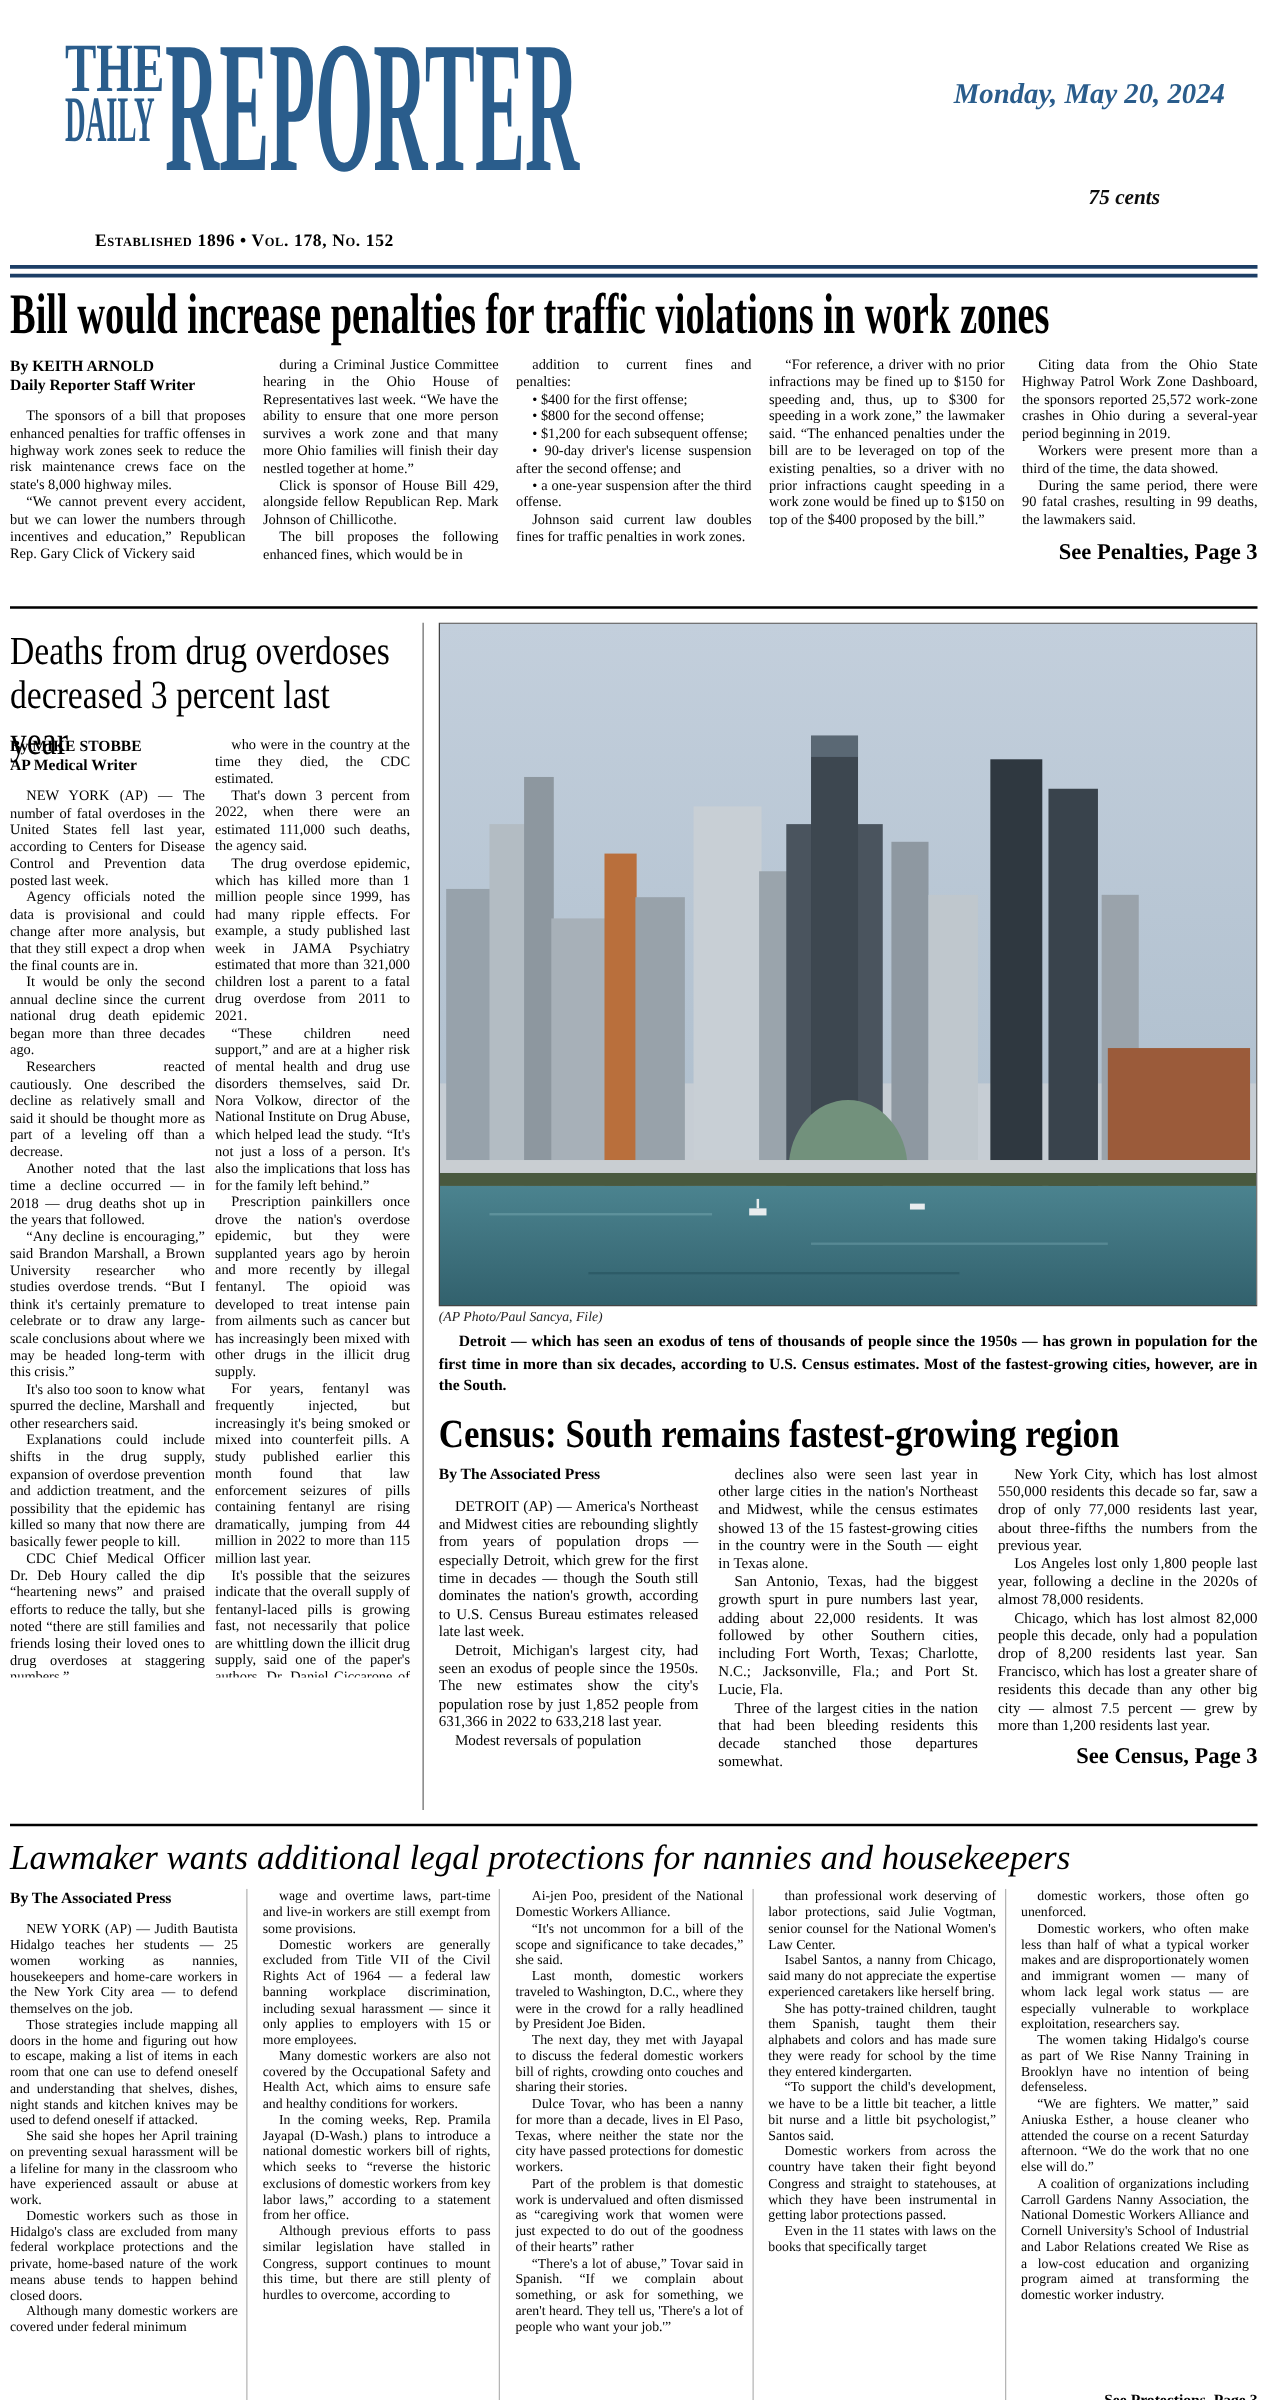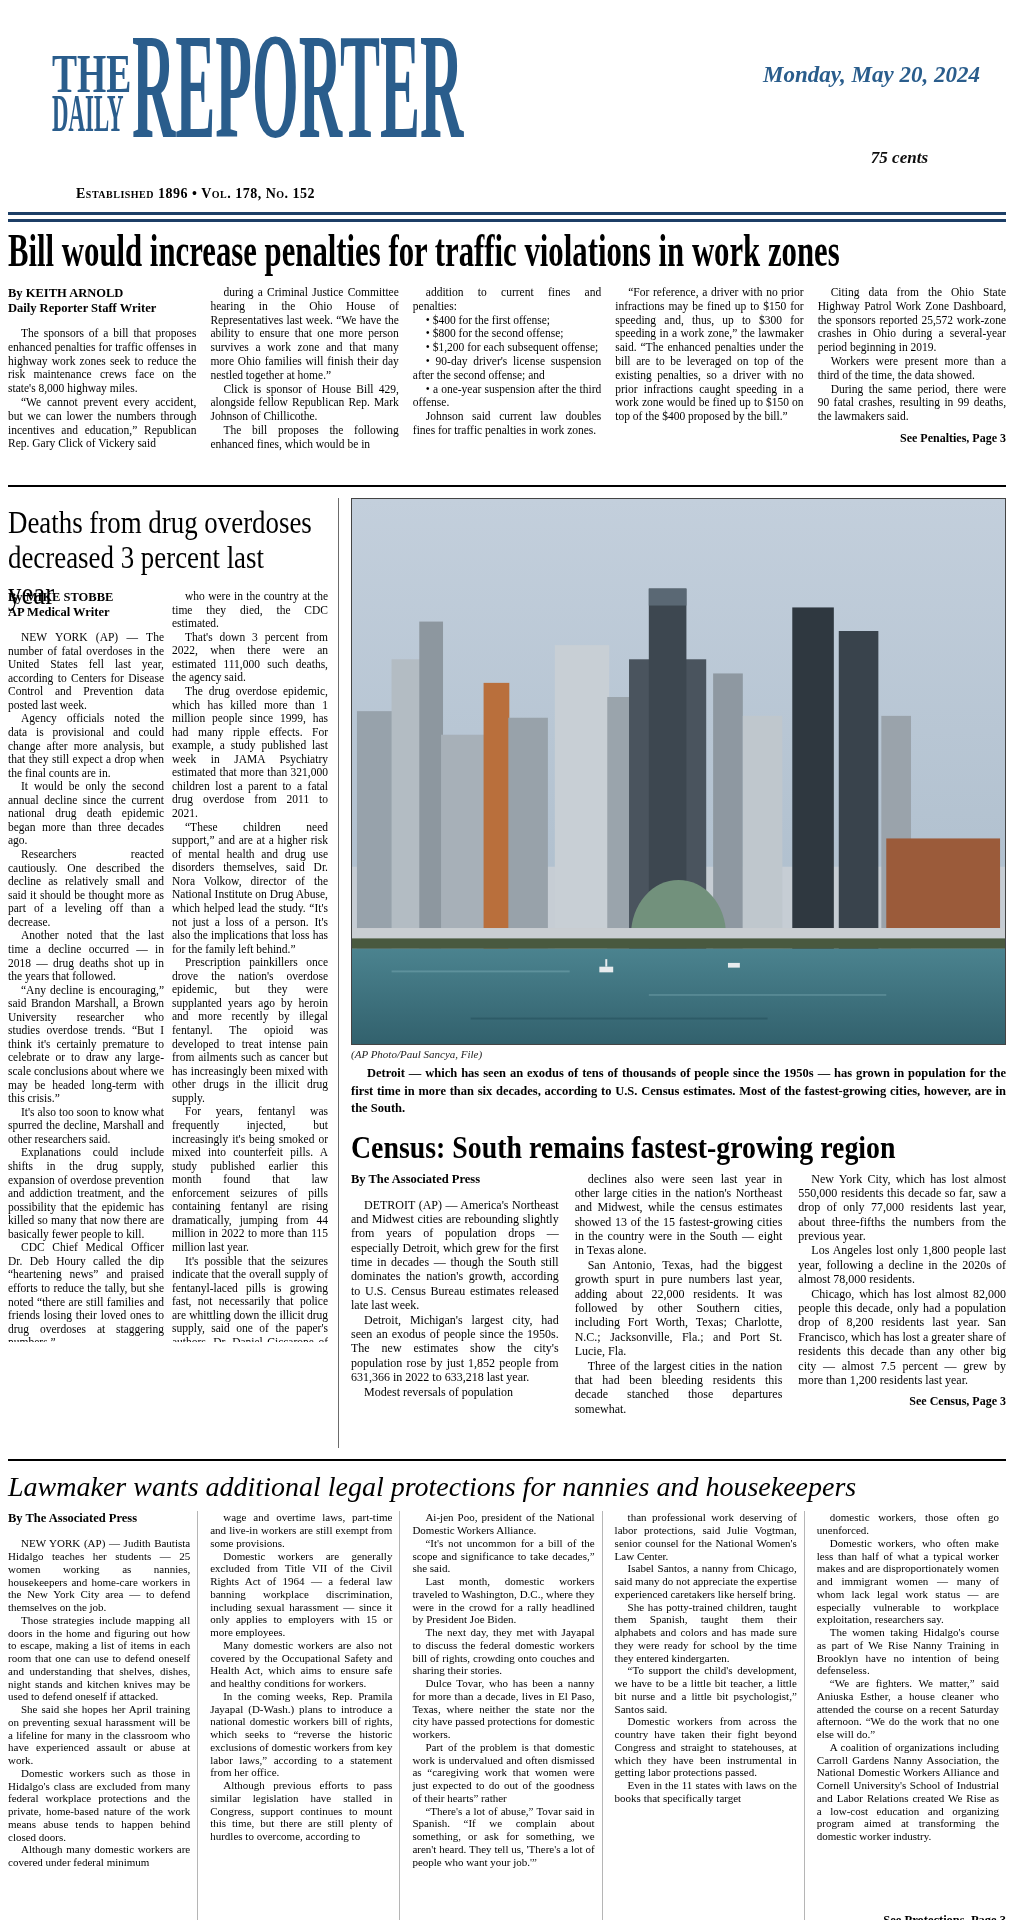--- a/index.html
+++ b/index.html
@@ -2,40 +2,40 @@
 <html><head>
 <meta charset="utf-8">
 <style>
   html,body{margin:0;padding:0;background:#ffffff;}
   .page{width:1014px;height:1920px;background:#fff;color:#000;
         font-family:"Liberation Serif", serif;position:relative;overflow:hidden;}
 
   
   .masthead{height:212px;position:relative;}
   .logo{position:absolute;left:52px;top:28px;display:flex;align-items:flex-end;}
-  .logo-stack{width:78px;margin-right:2px;margin-bottom:6px;}
+  .logo-stack{width:78px;margin-right:2px;margin-bottom:24px;}
   .logo-stack .t1{display:block;font-weight:bold;color:#2a5d8c;font-size:47px;line-height:42px;
                   transform:scale(0.80,1.18);transform-origin:left bottom;}
   .logo-stack .t2{display:block;font-weight:bold;color:#2a5d8c;font-size:44px;line-height:40px;
                   transform:scale(0.52,1.18);transform-origin:left bottom;white-space:nowrap;}
   .logo-main{font-weight:bold;color:#2a5d8c;font-size:150px;line-height:116px;
              transform:scale(0.40,1);transform-origin:left bottom;white-space:nowrap;}
   .established{position:absolute;left:76px;top:186px;font-weight:bold;font-size:14px;
                font-variant:small-caps;letter-spacing:.5px;}
   .mast-date{position:absolute;right:34px;top:62px;font-style:italic;font-weight:bold;
              font-size:23px;color:#2a5d8c;}
   .mast-price{position:absolute;right:86px;top:148px;font-style:italic;font-weight:bold;
               font-size:17px;color:#0d0d0d;}
   .double-rule{margin:0 8px;height:4px;border-top:3px solid #1c3e66;border-bottom:3px solid #1c3e66;}
 
   
   .byline{font-weight:bold;font-size:12.5px;line-height:1.2;text-indent:0 !important;}
   .byline-block{margin-bottom:11px;}
   .col-body p{margin:0;text-indent:13px;text-align:justify;}
-  .jump{font-weight:bold;font-size:12px;text-align:right;margin-top:7px;}
+  .jump{font-weight:bold;font-size:18px;text-align:right;margin-top:7px;}
   .rule{border:none;border-top:2px solid #000;margin:11px 8px;}
 
   
   .sec-penalties{margin:6px 8px 0;}
   .h-penalties{font-size:41px;font-weight:bold;line-height:1.02;margin:2px 0 12px;
                white-space:nowrap;transform:scale(0.75,1.12);transform-origin:left top;height:46px;}
   .cols-pen{display:flex;gap:14px;height:188px;overflow:hidden;font-size:11.5px;line-height:1.2;}
   .cols-pen .col{flex:1;min-width:0;}
 
   

